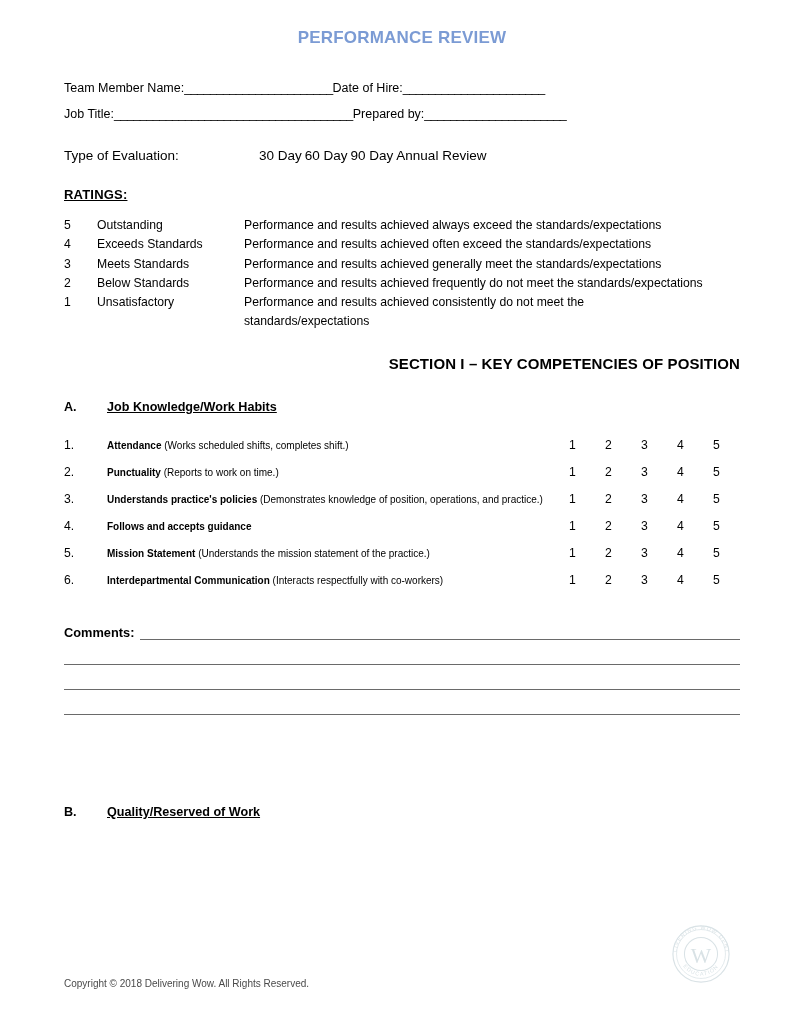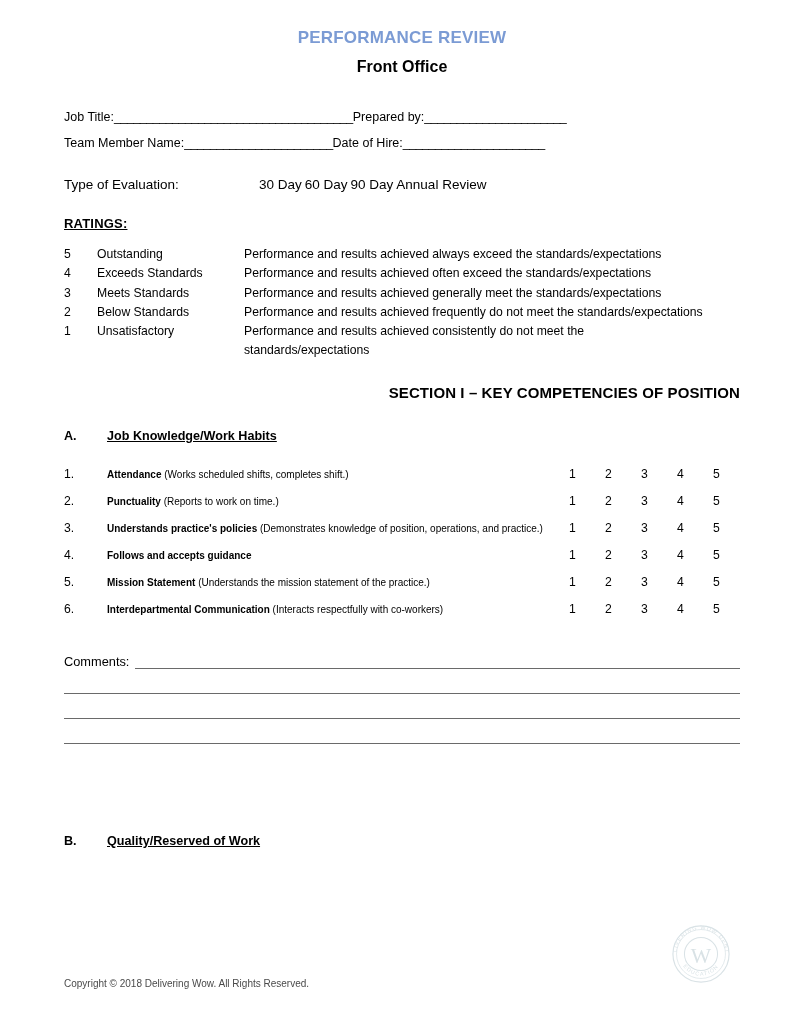--- a/index.html
+++ b/index.html
@@ -162,21 +162,21 @@
   
   .comments-block {
     margin-top: 32px;
   }
   .comments-first {
     display: flex;
     align-items: flex-end;
   }
   .comments-label {
     font-size: 12.8px;
-    font-weight: normal;
+    font-weight: bold;
     flex: 0 0 auto;
     padding-right: 6px;
     line-height: 14px;
     text-align: center;
   }
   .cline {
     height: 1px;
     background: #6a6a6a;
     flex: 1 1 auto;
   }
@@ -211,25 +211,24 @@
     color: #4a4a4a;
   }
 </style>
 </head>
 <body>
 
 <div class="page">
   <div class="inner">
 
     <div class="doc-title" style="color: rgb(123, 155, 212);">PERFORMANCE REVIEW</div>
-    <div class="doc-subtitle">Front Office</div>
 
     <div class="form-block">
+      <div class="form-row"><span>Team Member Name:</span><span class="fill">_______________________</span><span>Date of Hire:</span><span class="fill">______________________</span></div>
       <div class="form-row"><span>Job Title:</span><span class="fill">_____________________________________</span><span>Prepared by:</span><span class="fill">______________________</span></div>
-      <div class="form-row"><span>Team Member Name:</span><span class="fill">_______________________</span><span>Date of Hire:</span><span class="fill">______________________</span></div>
     </div>
 
     <div class="eval-row">
       <div class="eval-label">Type of Evaluation:</div>
       <div class="eval-options">
         <span>30 Day</span><span>60 Day</span><span>90 Day</span><span>Annual Review</span>
       </div>
     </div>
 
     <div class="ratings-head">RATINGS:</div>

